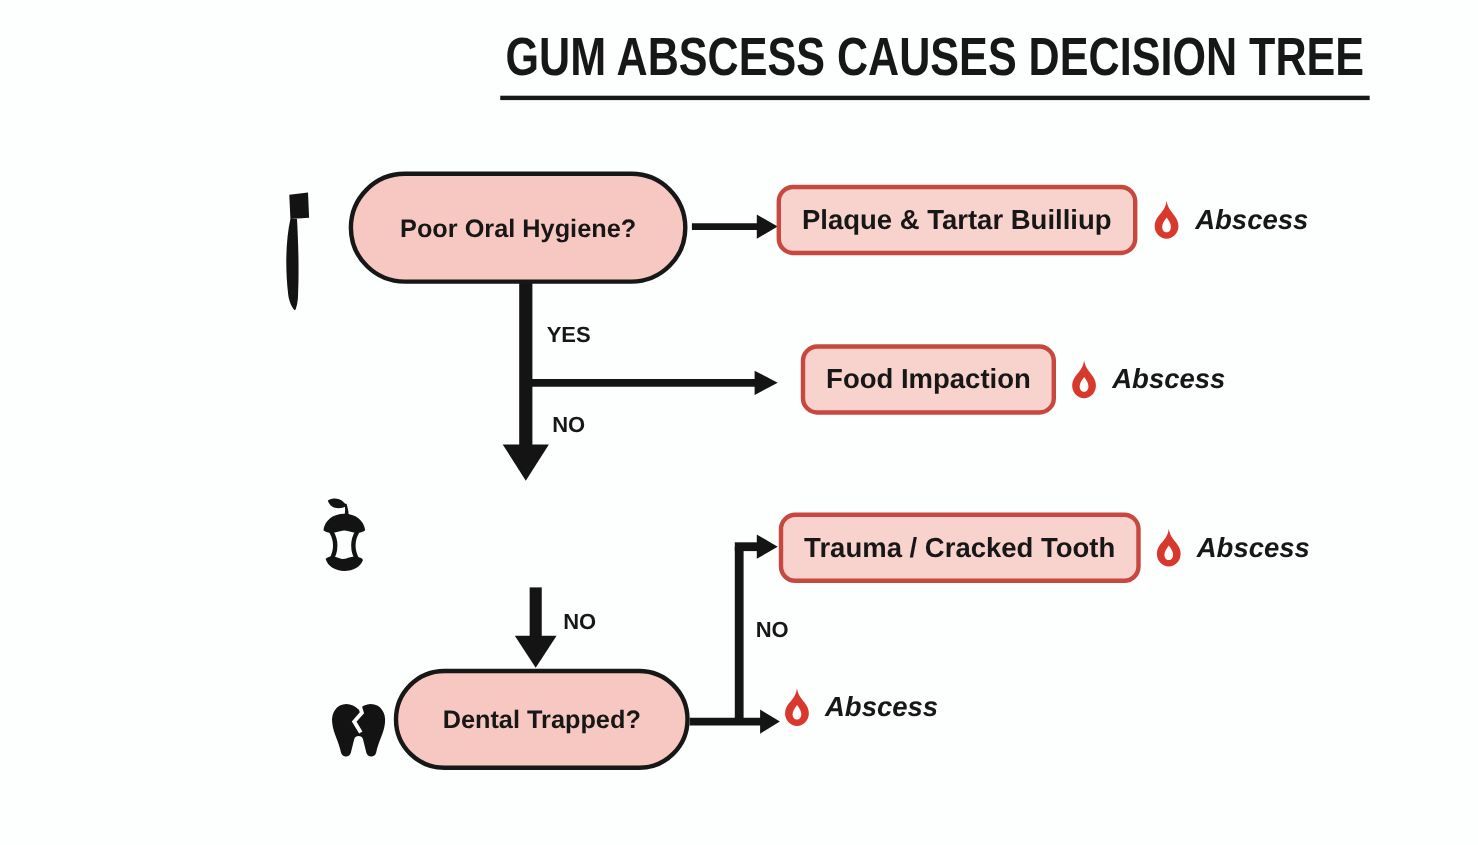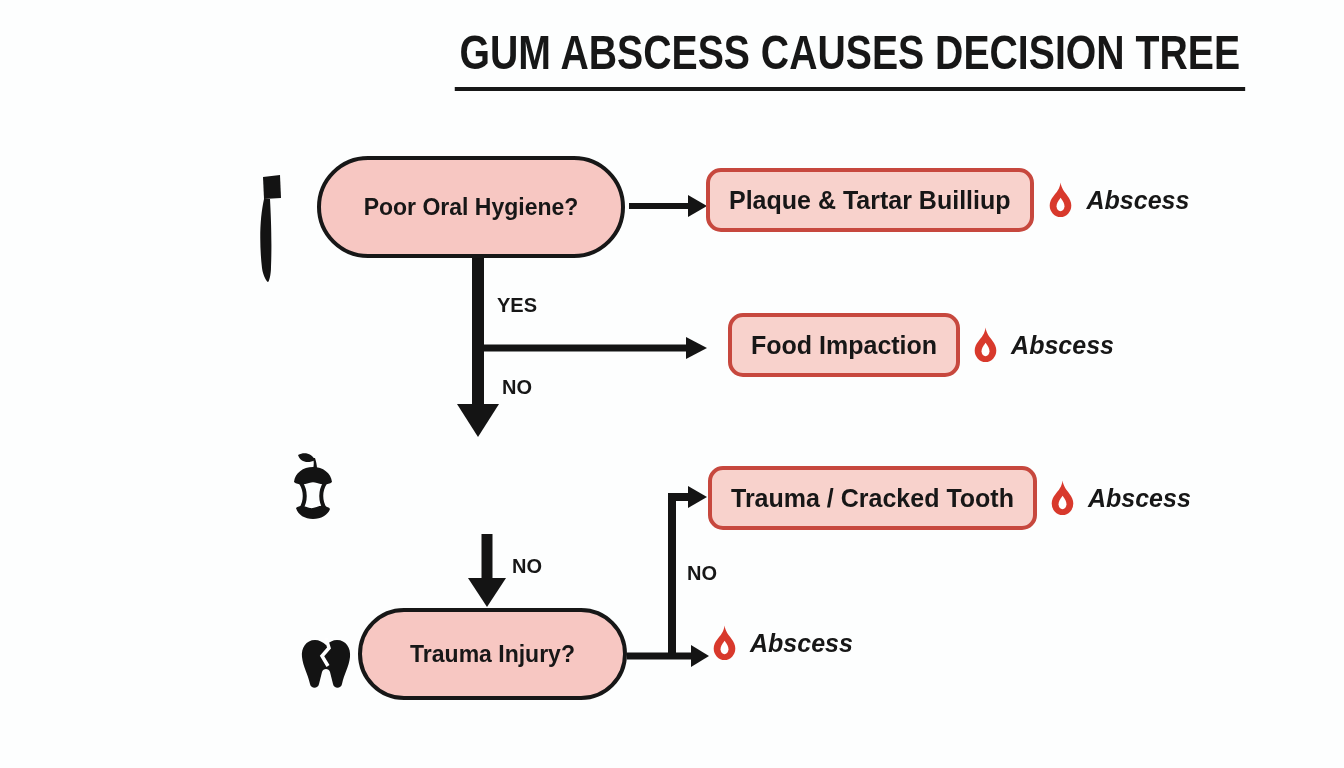--- a/index.html
+++ b/index.html
@@ -113,21 +113,21 @@
     </svg>
   </div>
 
   <div class="side-icon" id="icon-tooth">
     <svg viewBox="0 0 54 58" xmlns="http://www.w3.org/2000/svg">
       <path fill="currentColor" d="M16 4 C7 4 2 12 3 21 C4 31 9 38 11 48 C12 53 19 53 20 48 L23 36 C24 32 30 32 31 36 L34 48 C35 53 42 53 43 48 C45 38 50 31 51 21 C52 12 47 4 38 4 C34 4 30 6 27 9 C24 6 20 4 16 4 Z"></path>
       <path fill="none" stroke="#ffffff" stroke-width="3.5" stroke-linejoin="miter" d="M27 2 L30 12 L23 20 L29 30"></path>
     </svg>
   </div>
   <div class="decision" id="d3">
-    <span>Trauma Injury?</span>
+    <span>Dental Trapped?</span>
   </div>
 
   <div class="outcome-row" id="o1">
     <div class="outcome-box">
       <span>Plaque &amp; Tartar Builliup</span>
     </div>
     <span class="flame">
       <svg viewBox="0 0 24 30" xmlns="http://www.w3.org/2000/svg">
         <path fill="currentColor" d="M12 0.5 C12.8 5.5 15.4 8.5 17.6 11.2 C19.8 13.9 21 16.6 21 19.6 A9 9.6 0 0 1 3 19.6 C3 16.5 4.3 13.9 6.1 11.8 C8.6 8.9 11.5 5.8 12 0.5 Z"></path>
         <path fill="#ffffff" d="M12.1 13.2 C14.2 16.1 15.3 18.2 15.3 20.3 C15.3 22.8 13.8 24.3 12 24.3 C10.2 24.3 8.7 22.8 8.7 20.3 C8.7 18.2 9.9 16.1 12.1 13.2 Z"></path>

